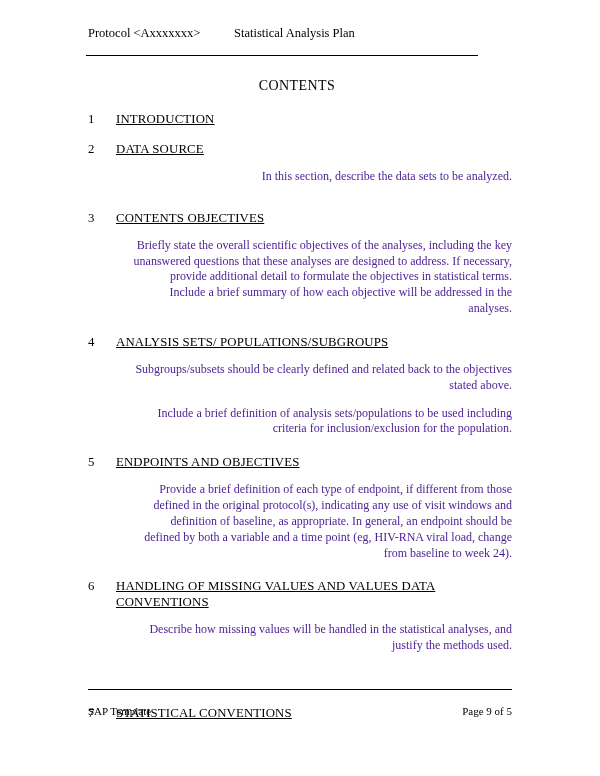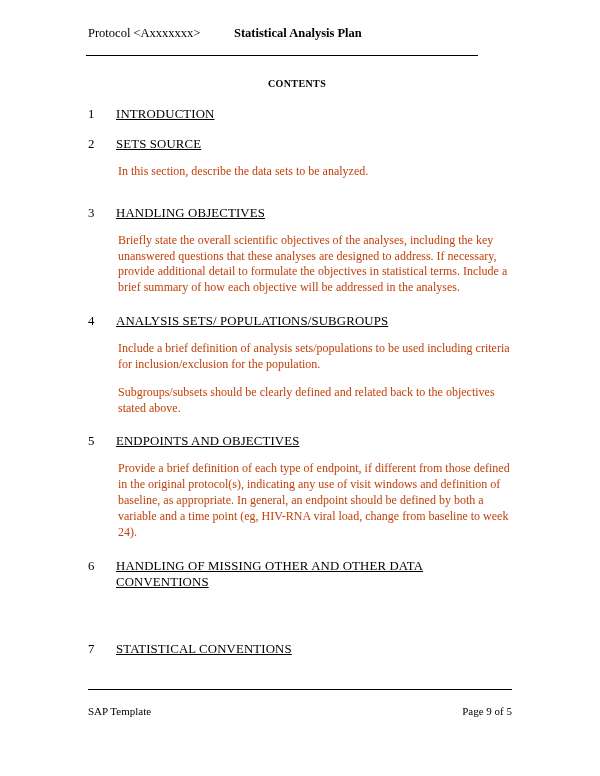--- a/index.html
+++ b/index.html
@@ -27,32 +27,31 @@
     font-size: 12.5px;
     line-height: 1.2;
     padding-bottom: 14px;
   }
   .doc-header .hdr-left {
     width: 146px;
     white-space: nowrap;
   }
   .doc-header .hdr-right {
     white-space: nowrap;
-    font-weight: bold;
   }
   .header-rule {
     border-bottom: 1px solid #000;
     margin: 0 -2px 0 -2px;
     width: 392px;
   }
   
   .contents-title {
     text-align: center;
-    font-weight: bold;
-    font-size: 10px;
+    font-weight: normal;
+    font-size: 14px;
     letter-spacing: 0.4px;
     margin-top: 22px;
     margin-bottom: 8px;
     padding-right: 6px;
   }
   
   .section {
     margin-top: 14px;
   }
   .section-heading {
@@ -63,27 +62,27 @@
   .section-num {
     width: 28px;
     flex: 0 0 28px;
   }
   .section-name {
     flex: 1 1 auto;
     letter-spacing: 0.15px;
     text-decoration: underline;
   }
   .guidance {
-    color: #c2410c;
+    color: #4c1d95;
     font-size: 12px;
     line-height: 1.32;
-    margin-left: 30px;
+    margin-left: 45px;
     margin-top: 11px;
     max-width: 392px;
-    text-align: left;
+    text-align: right;
   }
   .guidance + .guidance {
     margin-top: 12px;
   }
   .gap-lg {
     margin-top: 26px;
   }
   .gap-md {
     margin-top: 18px;
   }
@@ -117,55 +116,56 @@
   <div class="section gap-md">
     <div class="section-heading">
       <span class="section-num">1</span>
       <span class="section-name">INTRODUCTION</span>
     </div>
   </div>
 
   <div class="section">
     <div class="section-heading">
       <span class="section-num">2</span>
-      <span class="section-name">SETS SOURCE</span>
+      <span class="section-name">DATA SOURCE</span>
     </div>
     <div class="guidance">In this section, describe the data sets to be analyzed.</div>
   </div>
 
   <div class="section gap-lg">
     <div class="section-heading">
       <span class="section-num">3</span>
-      <span class="section-name">HANDLING OBJECTIVES</span>
+      <span class="section-name">CONTENTS OBJECTIVES</span>
     </div>
     <div class="guidance">Briefly state the overall scientific objectives of the analyses, including the key unanswered questions that these analyses are designed to address.  If necessary, provide additional detail to formulate the objectives in statistical terms.  Include a brief summary of how each objective will be addressed in the analyses.</div>
   </div>
 
   <div class="section gap-md">
     <div class="section-heading">
       <span class="section-num">4</span>
       <span class="section-name">ANALYSIS SETS/ POPULATIONS/SUBGROUPS</span>
     </div>
+    <div class="guidance">Subgroups/subsets should be clearly defined and related back to the objectives stated above.</div>
     <div class="guidance">Include a brief definition of analysis sets/populations to be used including criteria for inclusion/exclusion for the population.</div>
-    <div class="guidance">Subgroups/subsets should be clearly defined and related back to the objectives stated above.</div>
   </div>
 
   <div class="section gap-md">
     <div class="section-heading">
       <span class="section-num">5</span>
       <span class="section-name">ENDPOINTS AND OBJECTIVES</span>
     </div>
     <div class="guidance">Provide a brief definition of each type of endpoint, if different from those defined in the original protocol(s), indicating any use of visit windows and definition of baseline, as appropriate.  In general, an endpoint should be defined by both a variable and a time point (eg, HIV-RNA viral load, change from baseline to week 24).</div>
   </div>
 
   <div class="section gap-md">
     <div class="section-heading">
       <span class="section-num">6</span>
-      <span class="section-name">HANDLING OF MISSING OTHER AND OTHER DATA CONVENTIONS</span>
+      <span class="section-name">HANDLING OF MISSING VALUES AND VALUES DATA CONVENTIONS</span>
     </div>
+    <div class="guidance">Describe how missing values will be handled in the statistical analyses, and justify the methods used.</div>
   </div>
 
   <div class="section" style="margin-top:52px;">
     <div class="section-heading">
       <span class="section-num">7</span>
       <span class="section-name">STATISTICAL CONVENTIONS</span>
     </div>
   </div>
 
   <div class="doc-footer">

